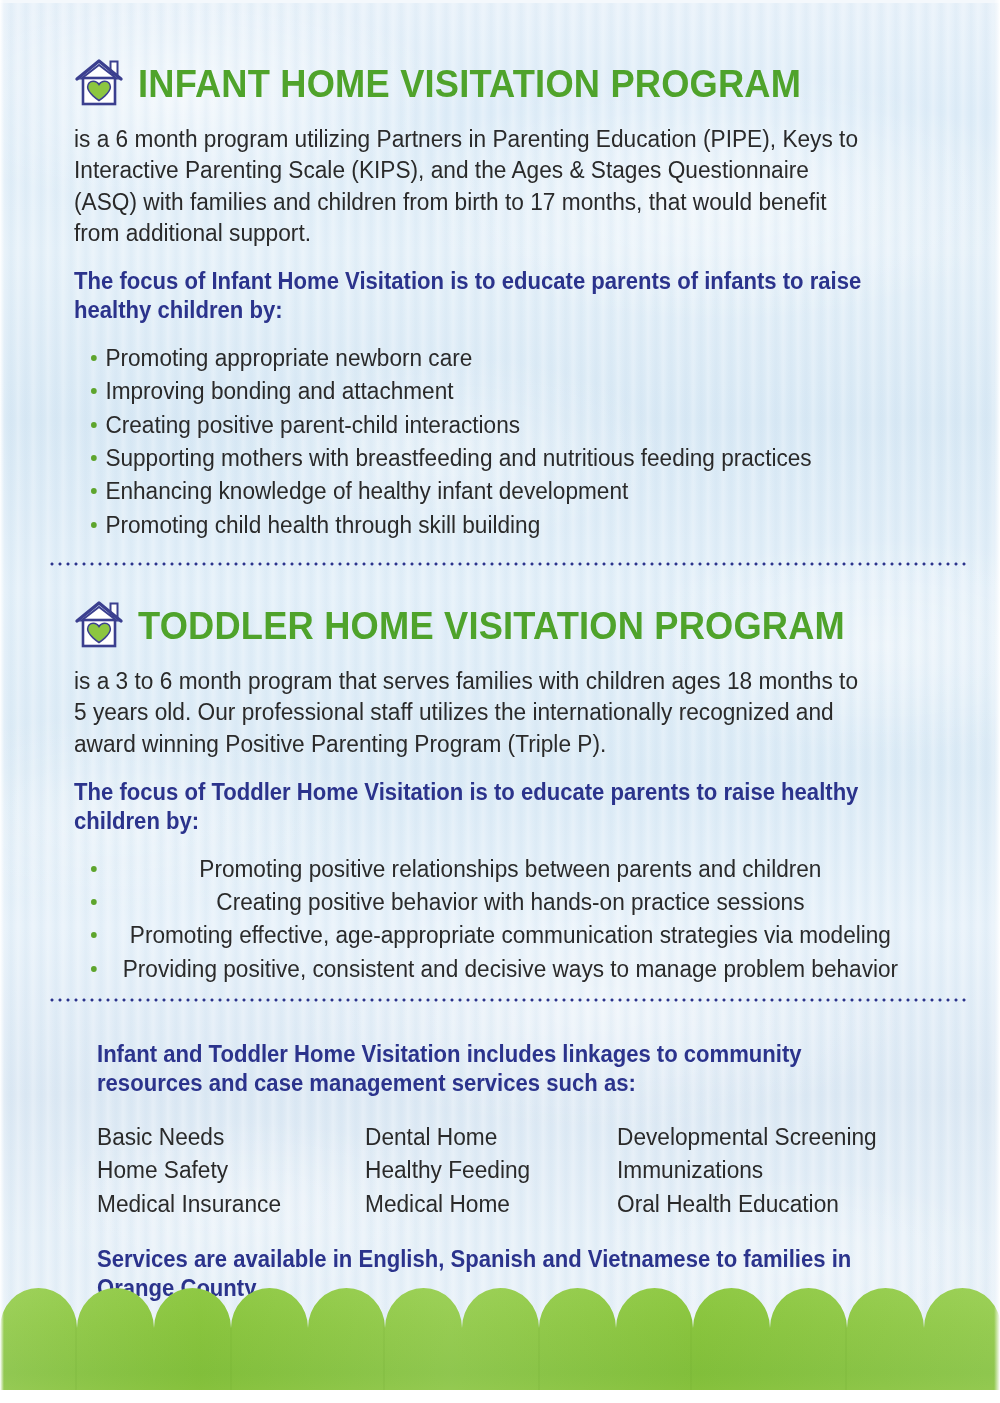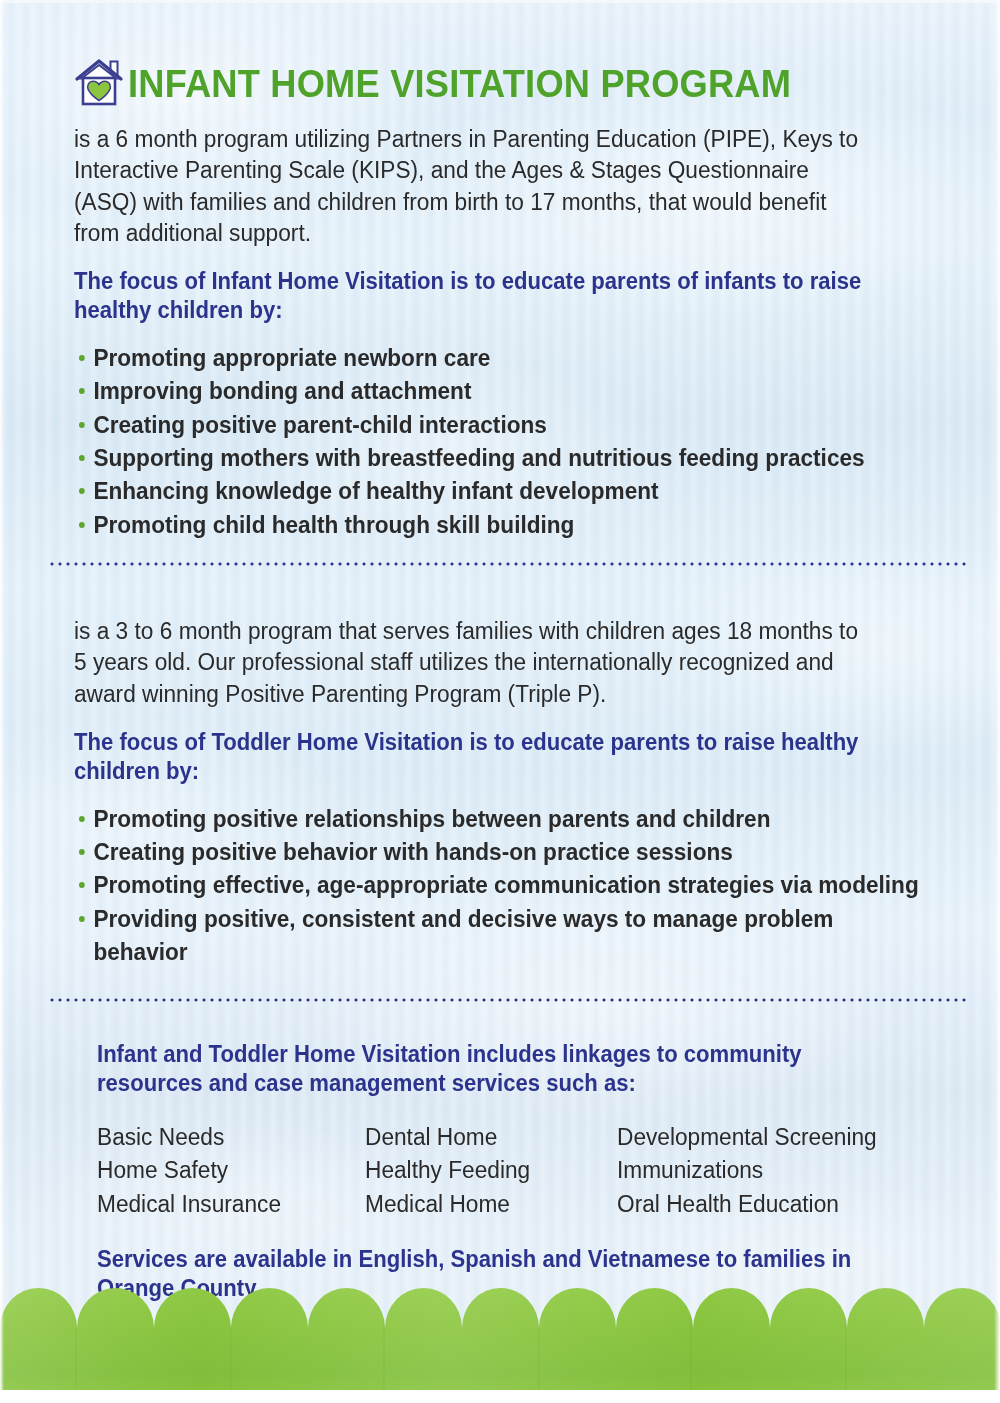--- a/index.html
+++ b/index.html
@@ -58,20 +58,21 @@
   .content {
     position: relative;
     z-index: 3;
     padding: 0;
   }
 
   
   .section-header {
     display: flex;
     align-items: center;
+    gap: 10px;
   }
   .house-icon {
     flex: 0 0 auto;
     width: 54px;
     height: 50px;
     display: block;
   }
   .section-title {
     font-family: "Liberation Sans", sans-serif;
     font-weight: bold;
@@ -98,23 +99,22 @@
     line-height: 1.28;
     font-weight: bold;
     color: #2B338C;
     font-family: "Liberation Sans", sans-serif;
     transform: scaleX(0.96);
     transform-origin: left center;
   }
 
   ul.bullets {
     list-style: none;
-    margin: 4px;
+    margin: 16px;
     padding: 0;
-    font-weight: bold;
   }
   ul.bullets li {
     position: relative;
     padding-left: 16px;
     font-size: 23.5px;
     line-height: 1.42;
     color: #2a2a2a;
     font-family: "Liberation Sans", sans-serif;
     transform: scaleX(0.962);
     transform-origin: left center;
@@ -226,26 +226,36 @@
         <li>Supporting mothers with breastfeeding and nutritious feeding practices</li>
         <li>Enhancing knowledge of healthy infant development</li>
         <li>Promoting child health through skill building</li>
       </ul>
     </div>
 
     <div class="divider-dots" style="position:absolute; left:48px; top:562px; width:918px;"></div>
 
     <div style="position:absolute; left:74px; top:600px; width:890px;">
 
+      <div class="section-header">
+        <svg class="house-icon" viewBox="0 0 54 50">
+          <rect x="36.5" y="3.5" width="7" height="13" fill="#ffffff" stroke="#3B3F8F" stroke-width="2"></rect>
+          <path d="M3 21 L25 3 L47 21" fill="none" stroke="#3B3F8F" stroke-width="3.4" stroke-linejoin="round" stroke-linecap="round"></path>
+          <path d="M7.5 20.5 L25 7 L42.5 20.5 Z" fill="#ffffff" stroke="#3B3F8F" stroke-width="2"></path>
+          <rect x="9" y="20" width="32" height="26" fill="#ffffff" stroke="#3B3F8F" stroke-width="2.6"></rect>
+          <path d="M25 42.5 C25 42.5 13.6 35.3 13.6 29.1 C13.6 25.6 16.2 23.2 19.2 23.2 C21.6 23.2 23.8 24.6 25 26.6 C26.2 24.6 28.4 23.2 30.8 23.2 C33.8 23.2 36.4 25.6 36.4 29.1 C36.4 35.3 25 42.5 25 42.5 Z" fill="#8CC63F" stroke="#3B3F8F" stroke-width="1.5"></path>
+        </svg>
+        <div class="section-title">TODDLER HOME VISITATION PROGRAM</div>
+      </div>
 
       <div class="body-text" style="margin-top:16px; width:825px;">is a 3 to 6 month program that serves families with children ages 18 months to 5 years old. Our professional staff utilizes the internationally recognized and award winning Positive Parenting Program (Triple P).</div>
 
       <div class="focus-head" style="margin-top:18px; width:830px;">The focus of Toddler Home Visitation is to educate parents to raise healthy children by:</div>
 
-      <ul class="bullets" style="margin-top:16px;">
+      <ul class="bullets" style="margin-top:16px;text-align:center;">
         <li>Promoting positive relationships between parents and children</li>
         <li>Creating positive behavior with hands-on practice sessions</li>
         <li>Promoting effective, age-appropriate communication strategies via modeling</li>
         <li>Providing positive, consistent and decisive ways to manage problem behavior</li>
       </ul>
     </div>
 
     <div class="divider-dots" style="position:absolute; left:48px; top:998px; width:918px;"></div>
 
     <div style="position:absolute; left:88px; top:1040px; width:880px;margin-left:9px;">

